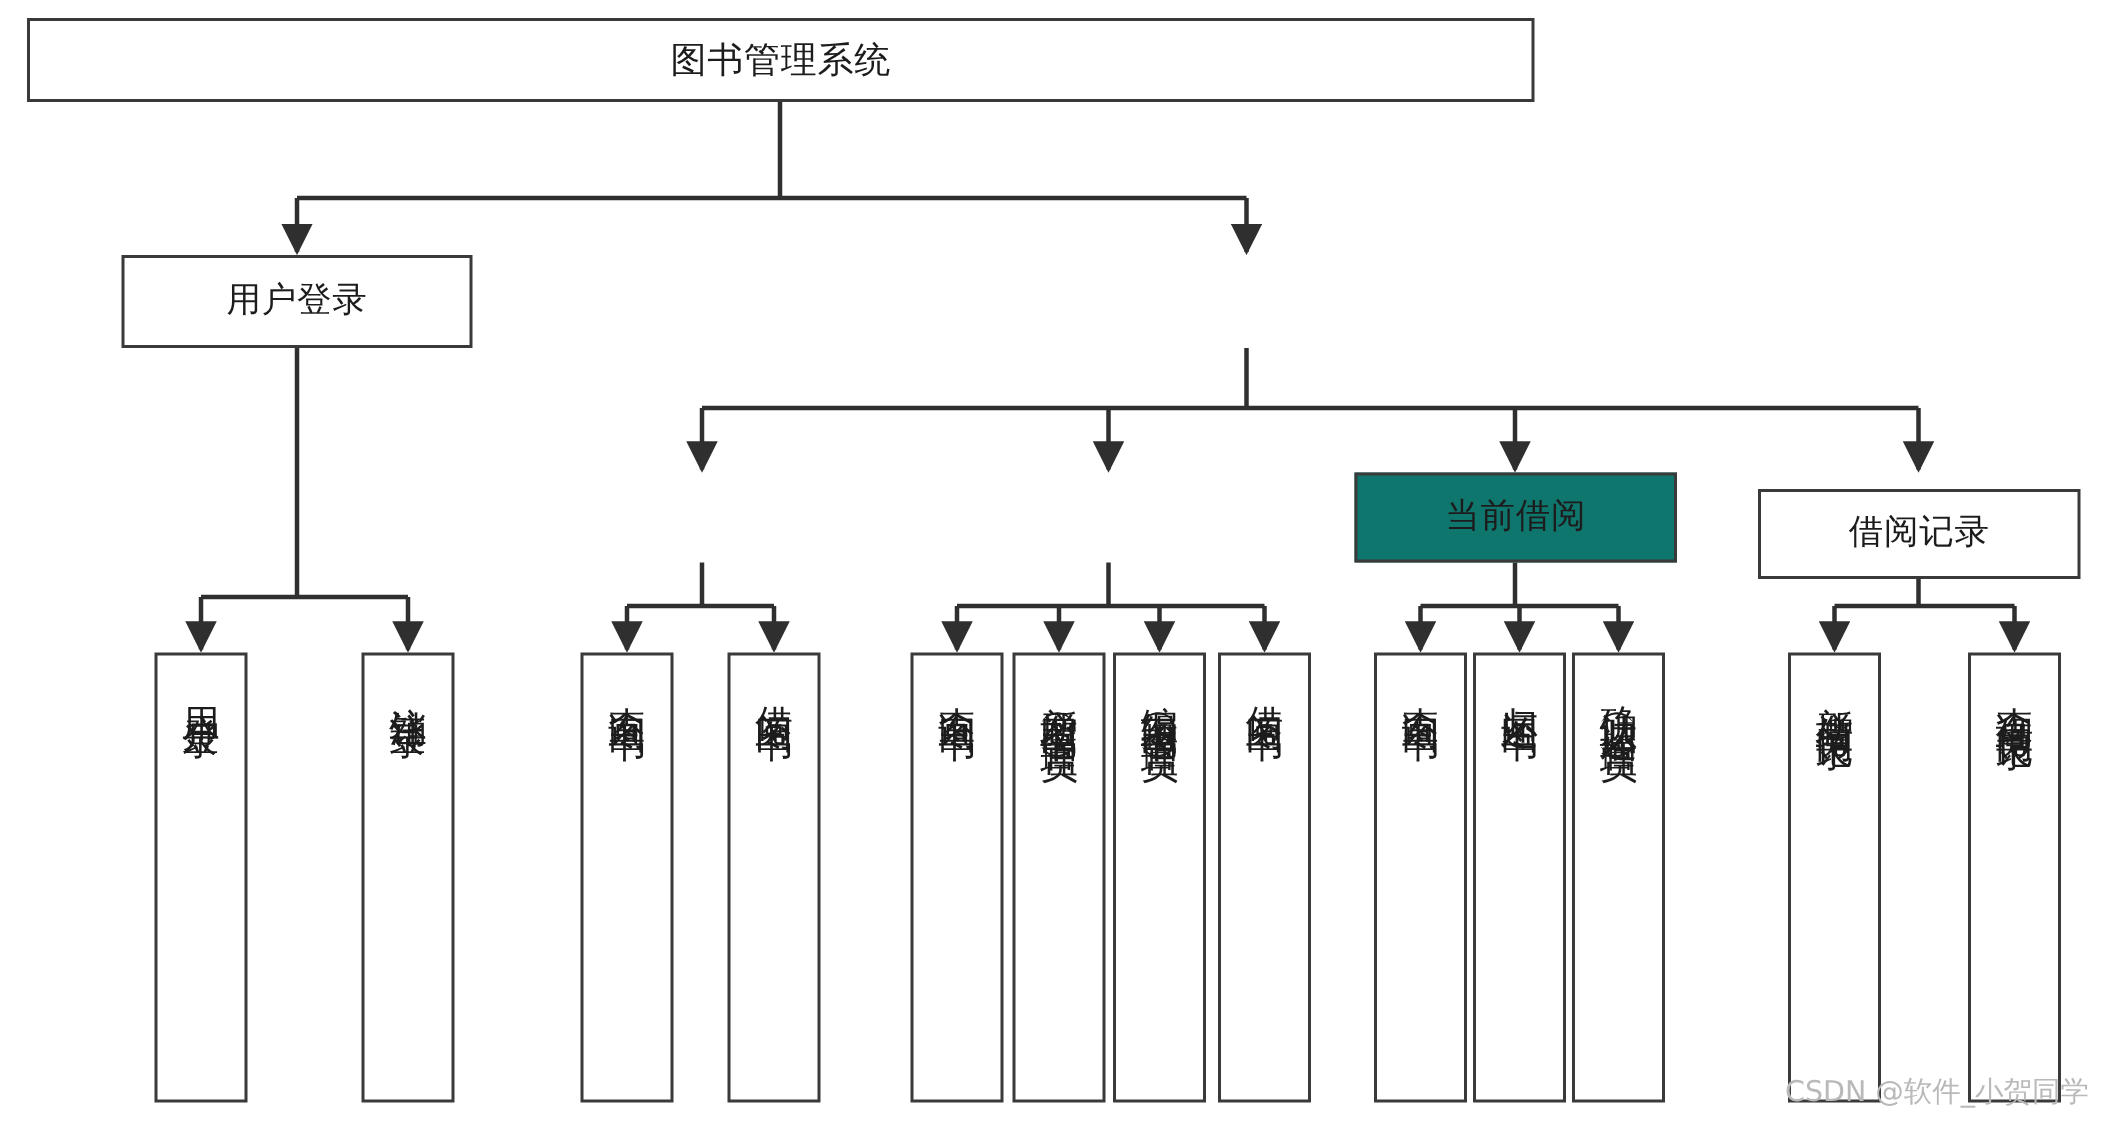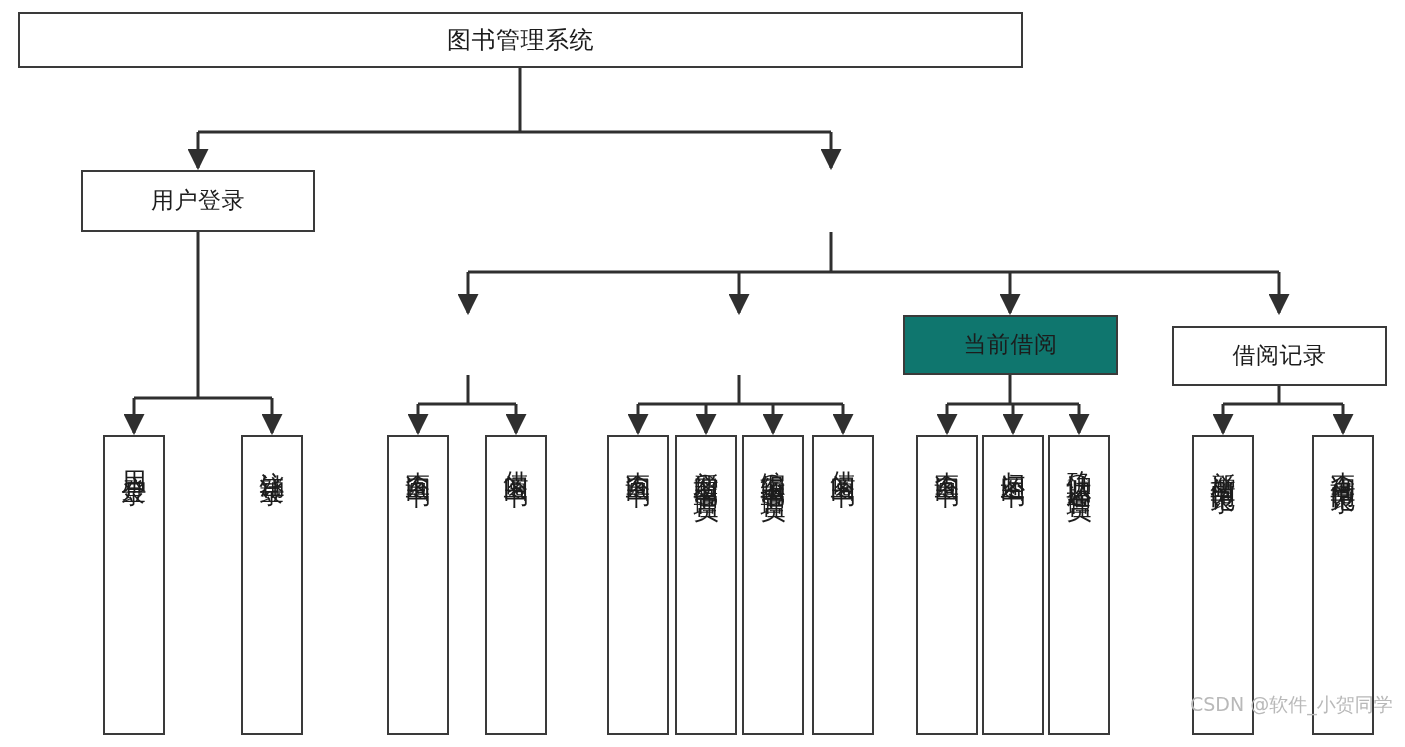--- a/index.html
+++ b/index.html
@@ -177,15 +177,15 @@
   <div class="node vert" style="left: 1048px; top: 435px; width: 62px; height: 300px; border-color: rgb(58, 58, 58); background: rgb(255, 255, 255); color: rgb(28, 28, 28);">
     <span class="label">确认归还（管理员）</span>
   </div>
   <div class="node vert" style="left: 1192px; top: 435px; width: 62px; height: 300px; border-color: rgb(58, 58, 58); background: rgb(255, 255, 255); color: rgb(28, 28, 28);">
     <span class="label">新增借阅记录</span>
   </div>
   <div class="node vert" style="left: 1312px; top: 435px; width: 62px; height: 300px; border-color: rgb(58, 58, 58); background: rgb(255, 255, 255); color: rgb(28, 28, 28);">
     <span class="label">查询借阅记录</span>
   </div>
 
-  <div class="watermark" style="left: 1190px; top: 692px; color: rgb(185, 185, 185);">CSDN @软件_小贺同学</div>
+  <div class="watermark" style="left: 1190px; top: 715px; color: rgb(185, 185, 185);">CSDN @软件_小贺同学</div>
 
 </div>
 
 </body></html>

